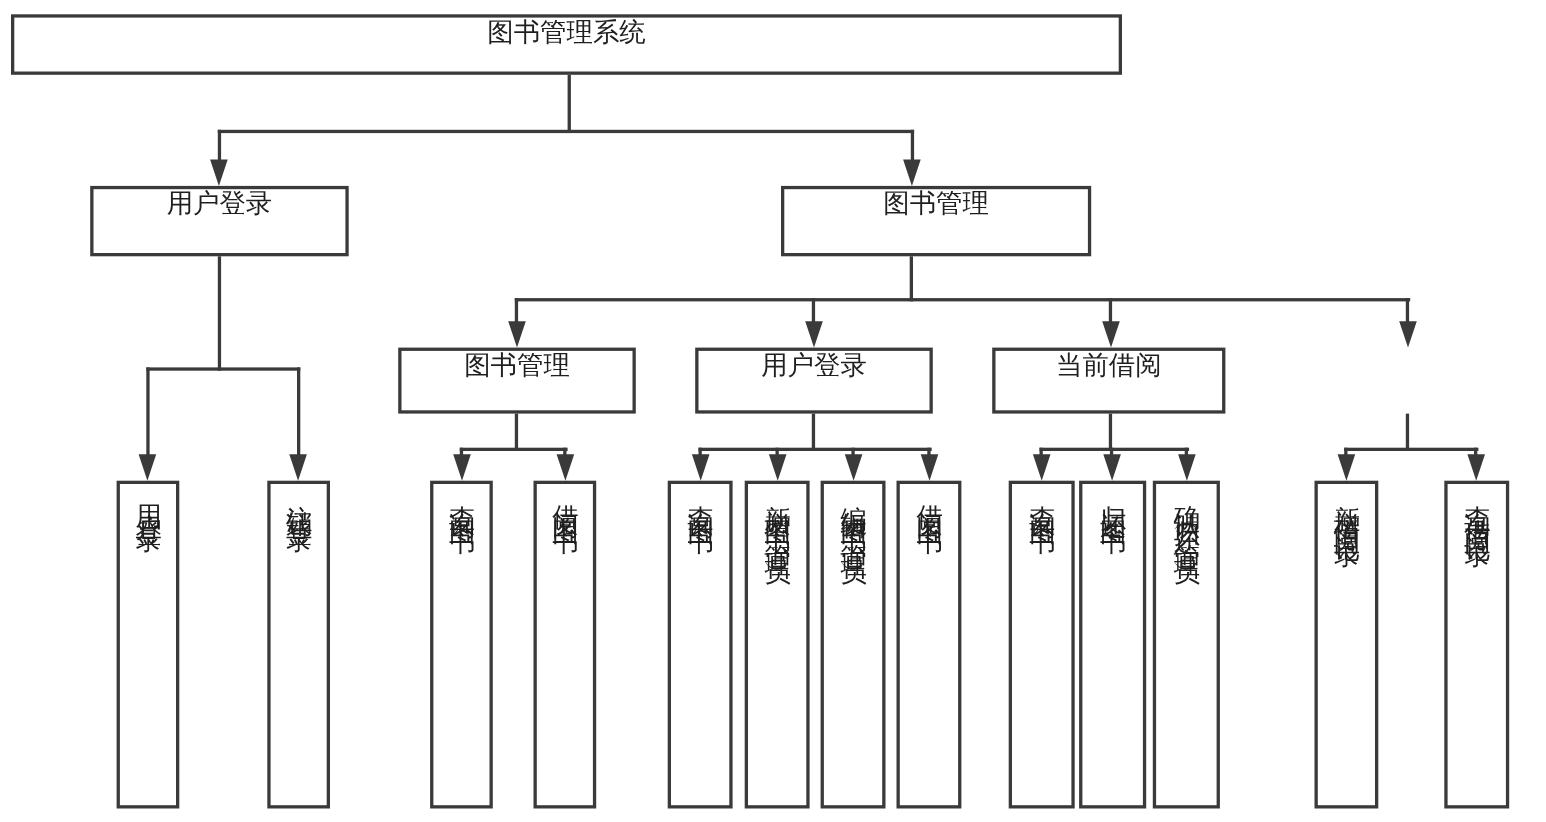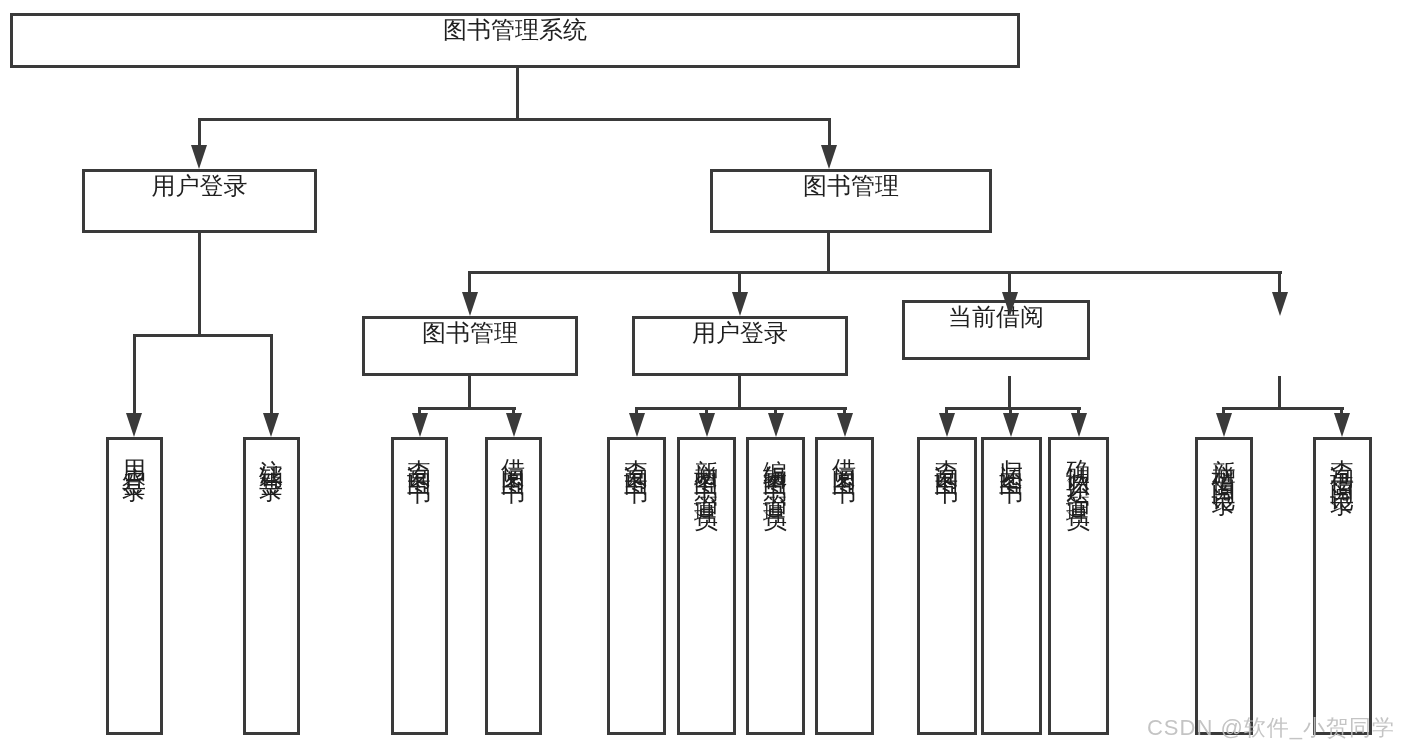--- a/index.html
+++ b/index.html
@@ -77,21 +77,21 @@
   <div class="box" style="left:710px; top:169px; width:282px; height:64px;">
     <span>图书管理</span>
   </div>
 
   <div class="box" style="left:362px; top:316px; width:216px; height:60px;">
     <span>图书管理</span>
   </div>
   <div class="box" style="left:632px; top:316px; width:216px; height:60px;">
     <span>用户登录</span>
   </div>
-  <div class="box" style="left:902px; top:300px; width:188px; height:60px;">
+  <div class="box" style="left:902px; top:316px; width:212px; height:60px;">
     <span>当前借阅</span>
   </div>
 
   <div class="box vbox" style="left:106px; top:437px; width:57px; height:298px;">
     <span>用户登录</span>
   </div>
   <div class="box vbox" style="left:243px; top:437px; width:57px; height:298px;">
     <span>注销登录</span>
   </div>
 
@@ -184,15 +184,14 @@
   <div class="vl" style="left:1077px; top:407px; height:9px;"></div>
   <div class="ar" style="left:1071px; top:413px;"></div>
 
   <div class="vl" style="left:1278px; top:376px; height:34px;"></div>
   <div class="hl" style="left:1222px; top:407px; width:122px;"></div>
   <div class="vl" style="left:1222px; top:407px; height:9px;"></div>
   <div class="ar" style="left:1216px; top:413px;"></div>
   <div class="vl" style="left:1340px; top:407px; height:9px;"></div>
   <div class="ar" style="left:1334px; top:413px;"></div>
 
-  <div class="watermark">CSDN @软件_小贺同学</div>
 
 </div>
 
 </body></html>

